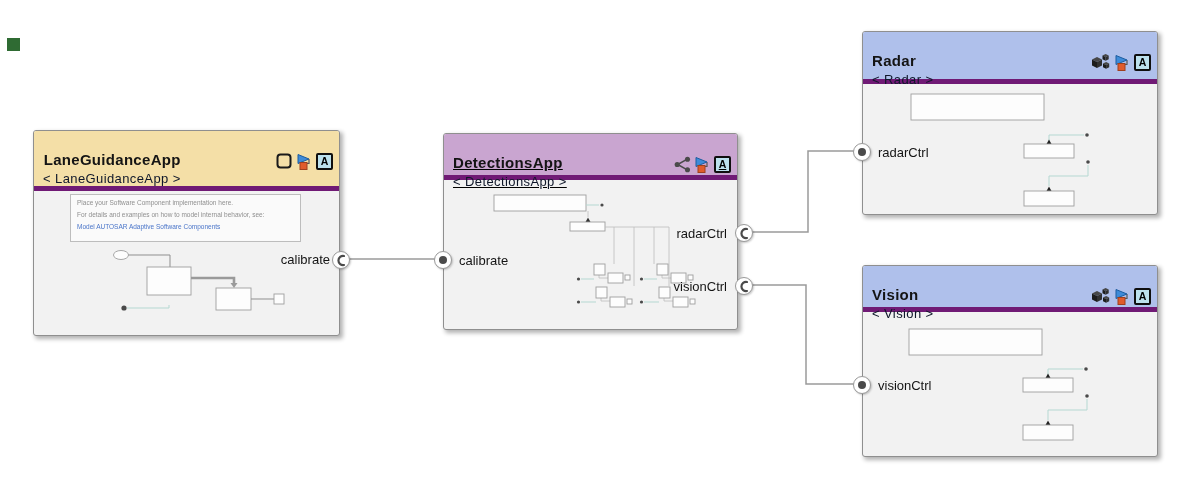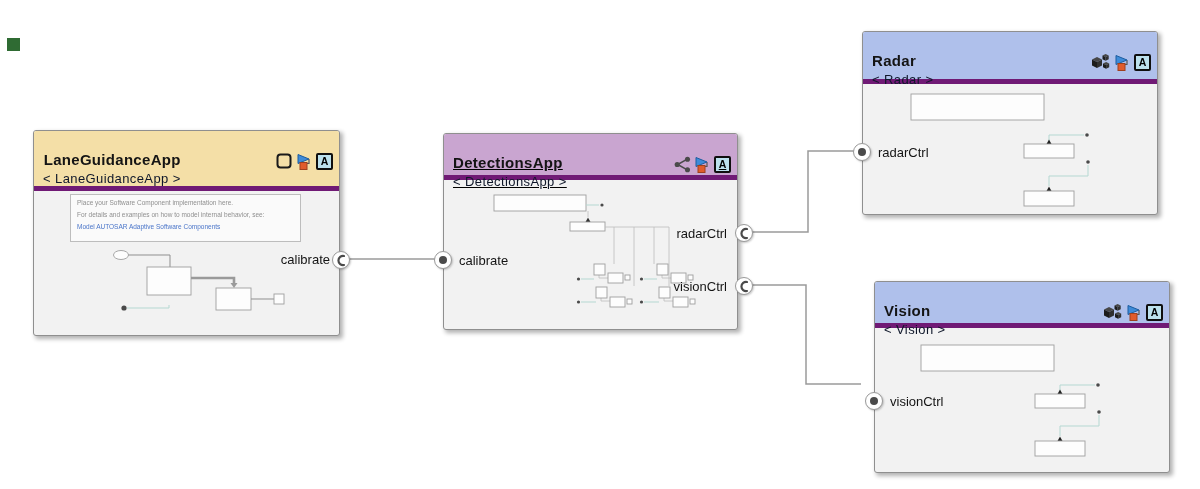--- a/index.html
+++ b/index.html
@@ -219,21 +219,21 @@
       <path d="M140.5,100 h5 l-2.5,-4.5 z" fill="#222"></path>
       <rect x="118" y="100" width="50" height="15" class="trect"></rect>
     </svg>
 
     <div class="pcircle" style="left:-10px; top:111px;">
       <div class="pdot"></div>
     </div>
     <div class="plabel" style="left:15px; top:113px;">radarCtrl</div>
   </div>
 
-  <div class="block" style="left:862px; top:281px; width:296px; height:192px;margin-left:12px;">
+  <div class="block" style="left:862px; top:265px; width:296px; height:192px;">
     <div class="hd hd-vision">
       <div>
         <div class="title">Vision</div>
         <div class="subtitle">&lt; Vision &gt;</div>
       </div>
       <div class="icons">
         <svg width="19" height="17">
           <use href="#cube" transform="translate(0,3)"></use>
           <use href="#cube" transform="translate(10.5,0) scale(0.62)"></use>
           <use href="#cube" transform="translate(11,8) scale(0.62)"></use>

